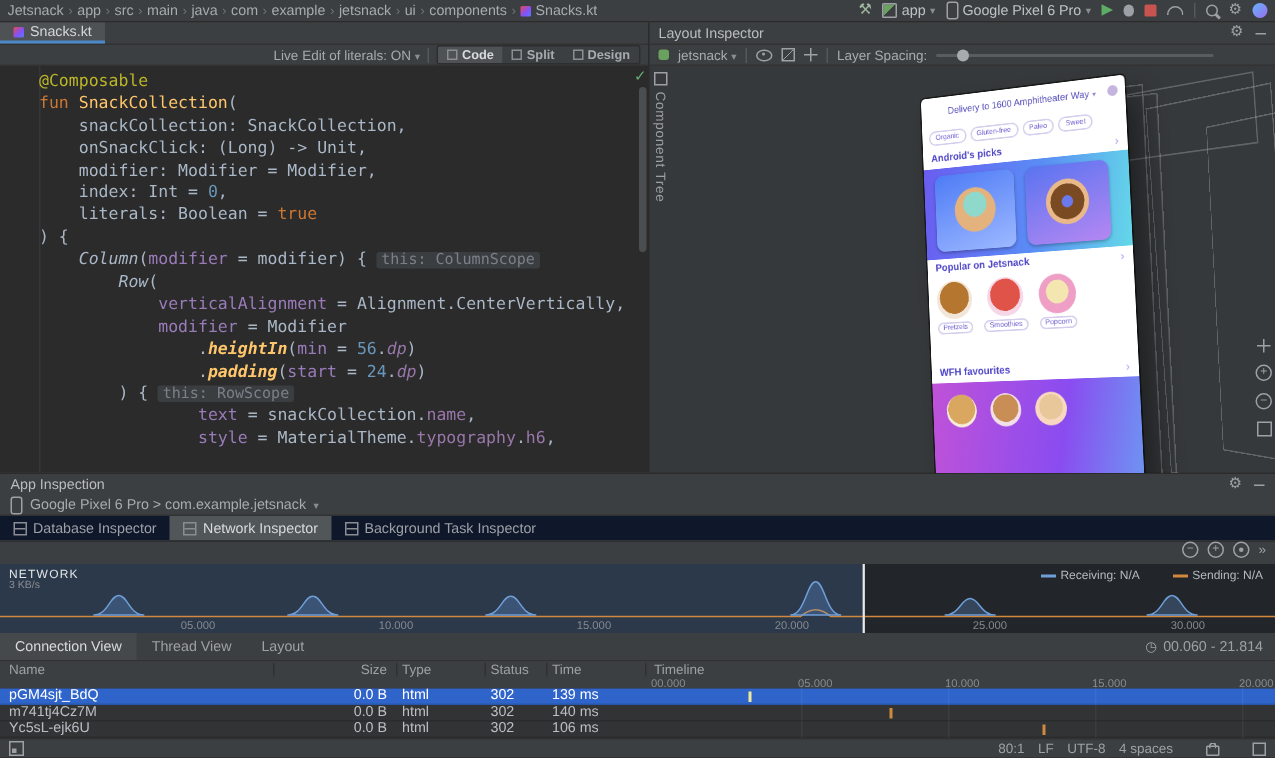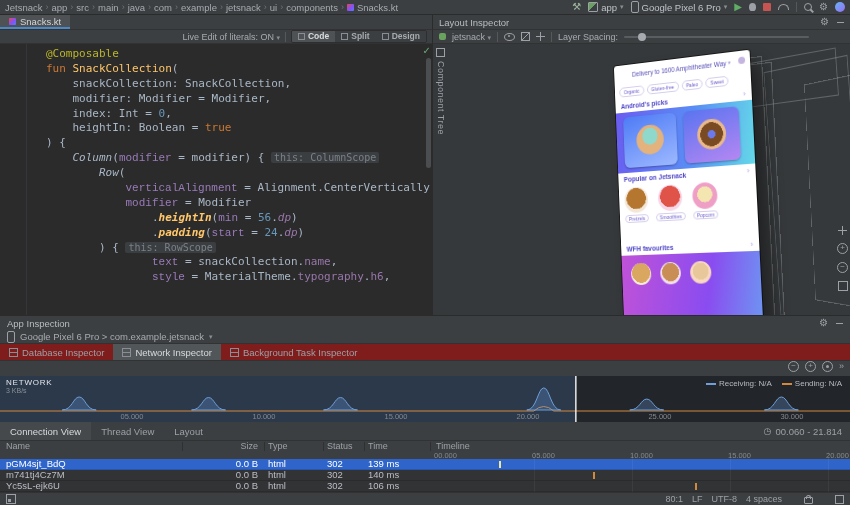--- a/index.html
+++ b/index.html
@@ -46,29 +46,29 @@
   .eye::after{content:"";position:absolute;left:3px;top:1.5px;width:2px;height:2px;border-radius:50%;background:#9da0a6;}
   .box3d{width:7px;height:7px;border:1px solid #9da0a6;position:relative;}
   .box3d::after{content:"";position:absolute;left:0;top:0;width:100%;height:100%;background:linear-gradient(135deg,transparent 46%,#9da0a6 46%,#9da0a6 54%,transparent 54%);}
   .cross{width:9px;height:9px;background:linear-gradient(#9da0a6,#9da0a6) 4px 0/1px 9px no-repeat,linear-gradient(#9da0a6,#9da0a6) 0 4px/9px 1px no-repeat;}
   .slider{width:185px;height:2px;background:#5a5d5f;border-radius:1px;position:relative;}
   .slider-thumb{position:absolute;left:14px;top:-3px;width:8px;height:8px;border-radius:50%;background:#a7abb0;}
 
   
   .editor{position:absolute;left:0;top:44px;width:432px;height:271px;background:#2b2b2b;overflow:hidden;}
   .gutter{position:absolute;left:0;top:0;width:26px;height:100%;background:#2b2b2b;border-right:1px solid #343638;}
-  .code{position:absolute;left:46px;top:3px;right:8px;font-family:"DejaVu Sans Mono",monospace;font-size:11px;}
+  .code{position:absolute;left:26px;top:3px;right:8px;font-family:"DejaVu Sans Mono",monospace;font-size:11px;}
   .cl{height:14.9px;line-height:14.9px;white-space:pre;}
   .tk-pl{color:#a9b7c6;}
   .tk-kw{color:#cc7832;}
   .tk-fn{color:#ffc66b;}
   .tk-fnb{color:#ffc66b;font-style:italic;font-weight:bold;}
   .tk-ann{color:#bbb529;}
   .tk-num{color:#6897bb;}
-  .tk-nm{color:#9a7bba;font-family:Liberation Mono, monospace;}
+  .tk-nm{color:#9a7bba;}
   .tk-ext{color:#9876aa;font-style:italic;}
   .tk-prop{color:#9876aa;}
   .tk-comp{color:#a9b7c6;font-style:italic;}
   .tk-hint{background:#3b3e41;color:#7b8089;border-radius:2px;padding:0 3px;font-size:10px;}
   .ed-sb{position:absolute;right:0;top:0;width:7px;height:100%;}
   .ed-sb-thumb{position:absolute;right:1px;top:14px;width:5px;height:110px;background:#4b4e50;border-radius:3px;}
   .ed-check{position:absolute;right:1px;top:1px;color:#6aab73;font-size:10px;}
 
   
   .li-view{position:absolute;left:432px;top:44px;width:418px;height:271px;background:#36393b;border-left:1px solid #2b2b2b;overflow:hidden;}
@@ -111,34 +111,34 @@
   .wf0{background:radial-gradient(circle at 50% 45%,#d9a75f 0 60%,#f6ecd8 61% 100%);}
   .wf1{background:radial-gradient(circle at 50% 45%,#c98e55 0 55%,#f2e0e8 56% 100%);}
   .wf2{background:radial-gradient(circle at 50% 45%,#e8c79a 0 50%,#f8d8c0 51% 100%);}
   .ri-col{position:absolute;right:3px;top:182px;display:flex;flex-direction:column;gap:8px;align-items:center;}
   .ri-sq{width:8px;height:8px;border:1px solid #9da0a6;}
   .minus-bar{width:7px;height:1px;background:#9da0a6;}
 
   
   .ai-header{position:absolute;left:0;top:315px;width:850px;height:15px;background:#3c3f41;border-top:1px solid #2b2b2b;display:flex;align-items:center;justify-content:space-between;padding:0 7px;box-sizing:border-box;color:#b9bcc1;font-size:9.5px;}
   .ai-device{position:absolute;left:0;top:330px;width:850px;height:14px;border-bottom:1px solid #323232;display:flex;align-items:center;gap:5px;padding:0 7px;box-sizing:border-box;color:#a7abb0;font-size:9.5px;background:#3c3f41;}
-  .ai-tabs{position:absolute;left:0;top:344px;width:850px;height:16px;border-bottom:1px solid #323232;display:flex;align-items:stretch;background:#7f1d1d;}
+  .ai-tabs{position:absolute;left:0;top:344px;width:850px;height:16px;border-bottom:1px solid #323232;display:flex;align-items:stretch;background:#0f172a;}
   .ai-tab{display:flex;align-items:center;gap:4px;padding:0 9px;font-size:9.5px;color:#9da0a6;}
   .ai-tab.active{background:#515658;color:#d8dade;}
   .tab-ic{width:7px;height:7px;border:1px solid #8a8e94;background:linear-gradient(#8a8e94,#8a8e94) 0 3px/7px 1px no-repeat;}
   .zoom-row{position:absolute;right:6px;top:361px;display:flex;gap:6px;align-items:center;color:#9da0a6;}
   .zi{width:9px;height:9px;border:1px solid #9da0a6;border-radius:50%;font-size:8px;line-height:8px;text-align:center;color:#9da0a6;}
   .zi-dot{width:9px;height:9px;border:1px solid #9da0a6;border-radius:50%;position:relative;}
   .zi-dot::after{content:"";position:absolute;left:3px;top:3px;width:3px;height:3px;border-radius:50%;background:#9da0a6;}
   .zi-exp{font-size:9px;line-height:9px;}
 
   .chart{position:absolute;left:0;top:376px;width:850px;height:46px;background:#22262a;}
   .net-label{position:absolute;left:6px;top:2px;font-size:8px;color:#e3e5e8;letter-spacing:.8px;}
   .net-scale{position:absolute;left:6px;top:11px;font-size:7px;color:#8a8e94;}
-  .legend{position:absolute;right:8px;top:3px;display:flex;gap:10px;align-items:center;font-size:8px;color:#b7bac0;}
+  .legend{position:absolute;right:8px;top:3px;display:flex;gap:22px;align-items:center;font-size:8px;color:#b7bac0;}
   .sw{display:inline-block;width:10px;height:2px;margin-right:3px;vertical-align:middle;}
   .sw-recv{background:#6f9fd8;}
   .sw-send{background:#d2883d;}
 
   .conn-bar{position:absolute;left:0;top:422px;width:850px;height:19px;background:#3c3f41;border-bottom:1px solid #323232;display:flex;align-items:center;justify-content:space-between;box-sizing:border-box;padding-right:8px;}
   .conn-tabs{display:flex;align-items:stretch;height:100%;}
   .conn-tab{display:flex;align-items:center;padding:0 10px;font-size:9.5px;color:#9da0a6;}
   .conn-tab.active{background:#46494c;color:#d8dade;}
   .range{display:flex;align-items:center;gap:4px;font-size:9.5px;color:#9da0a6;}
   .clock{font-size:9px;}
@@ -267,23 +267,24 @@
         <span class="slider-thumb"></span>
       </span>
   </div>
 
   <div class="editor">
     <div class="gutter"></div>
     <div class="code">
         <div class="cl"><span class="tk-ann">@Composable</span></div>
         <div class="cl"><span class="tk-kw">fun </span><span class="tk-fn">SnackCollection</span><span class="tk-pl">(</span></div>
         <div class="cl"><span class="tk-pl">    snackCollection: SnackCollection,</span></div>
+        <div class="cl"><span class="tk-pl">    onSnackClick: (Long) -&gt; Unit,</span></div>
         <div class="cl"><span class="tk-pl">    modifier: Modifier = Modifier,</span></div>
         <div class="cl"><span class="tk-pl">    index: Int = </span><span class="tk-num">0</span><span class="tk-pl">,</span></div>
-        <div class="cl"><span class="tk-pl">    heightIn: Boolean = </span><span class="tk-kw">true</span></div>
+        <div class="cl"><span class="tk-pl">    literals: Boolean = </span><span class="tk-kw">true</span></div>
         <div class="cl"><span class="tk-pl">) {</span></div>
         <div class="cl"><span class="tk-pl">    </span><span class="tk-comp">Column</span><span class="tk-pl">(</span><span class="tk-nm">modifier</span><span class="tk-pl"> = modifier) { </span><span class="tk-hint">this: ColumnScope</span></div>
         <div class="cl"><span class="tk-pl">        </span><span class="tk-comp">Row</span><span class="tk-pl">(</span></div>
         <div class="cl"><span class="tk-pl">            </span><span class="tk-nm">verticalAlignment</span><span class="tk-pl"> = Alignment.CenterVertically,</span></div>
         <div class="cl"><span class="tk-pl">            </span><span class="tk-nm">modifier</span><span class="tk-pl"> = Modifier</span></div>
         <div class="cl"><span class="tk-pl">                .</span><span class="tk-fnb">heightIn</span><span class="tk-pl">(</span><span class="tk-nm">min</span><span class="tk-pl"> = </span><span class="tk-num">56</span><span class="tk-pl">.</span><span class="tk-ext">dp</span><span class="tk-pl">)</span></div>
         <div class="cl"><span class="tk-pl">                .</span><span class="tk-fnb">padding</span><span class="tk-pl">(</span><span class="tk-nm">start</span><span class="tk-pl"> = </span><span class="tk-num">24</span><span class="tk-pl">.</span><span class="tk-ext">dp</span><span class="tk-pl">)</span></div>
         <div class="cl"><span class="tk-pl">        ) { </span><span class="tk-hint">this: RowScope</span></div>
         <div class="cl"><span class="tk-pl">                </span><span class="tk-nm">text</span><span class="tk-pl"> = snackCollection.</span><span class="tk-prop">name</span><span class="tk-pl">,</span></div>
         <div class="cl"><span class="tk-pl">                </span><span class="tk-nm">style</span><span class="tk-pl"> = MaterialTheme.</span><span class="tk-prop">typography</span><span class="tk-pl">.</span><span class="tk-prop">h6</span><span class="tk-pl">,</span></div>

